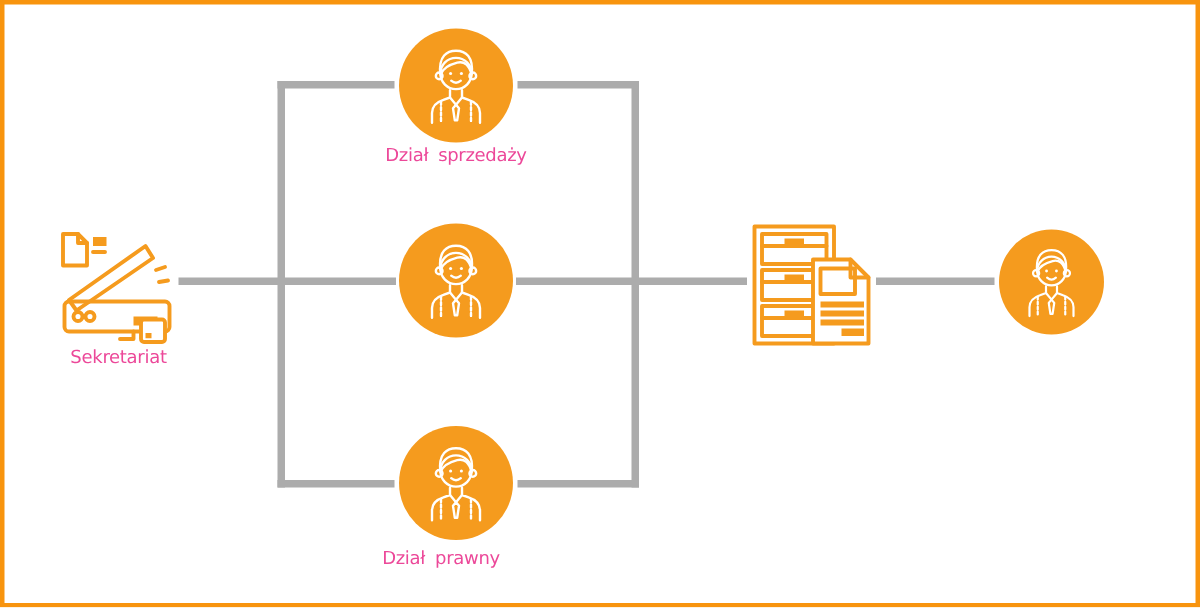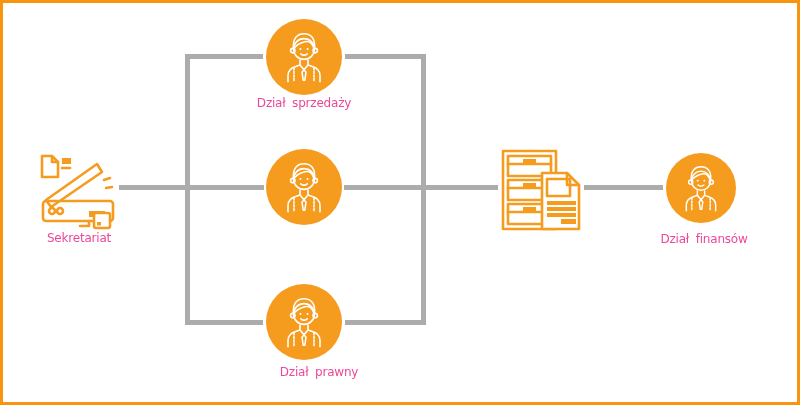--- a/index.html
+++ b/index.html
@@ -118,21 +118,21 @@
         <circle cx="44" cy="24" r="2.8"></circle>
       <circle cx="25.5" cy="22" r="1.3" fill="#fff" stroke="none"></circle>
         <circle cx="34.5" cy="22" r="1.3" fill="#fff" stroke="none"></circle>
       <path d="M26,28 Q30,31.5 34,28"></path>
       <path d="M25,36 L25,42 L19.5,44 C14,45.8 10,48.5 10,55 L10,63 M35,36 L35,42 L40.5,44 C46,45.8 50,48.5 50,55 L50,63"></path>
       <path d="M25,42 L30,48 L35,42"></path>
       <path d="M30,48 L27.5,51 L29,61 L31,61 L32.5,51 Z"></path>
       <path d="M17.5,45.5 V63 M42.5,45.5 V63" stroke-dasharray="2.5 2"></path>
     </svg>
   </div>
-  <div class="node-label" style="left:234px;top:365px;">Dział prawny</div>
+  <div class="node-label" style="left:209px;top:365px;">Dział prawny</div>
 
   <div class="line-icon" style="left:495px;top:148px;">
     <svg width="90" height="85" viewBox="0 0 90 85" fill="none" stroke="#F59B1E" stroke-width="2.6" stroke-linecap="round" stroke-linejoin="round">
       <rect x="8" y="3" width="53" height="78"></rect>
       <rect x="13" y="8" width="43" height="20"></rect>
       <path d="M13,16 H56"></path>
       <rect x="28" y="11" width="13" height="6" fill="#F59B1E" stroke="none"></rect>
       <rect x="13" y="32" width="43" height="20"></rect>
       <path d="M13,40 H56"></path>
       <rect x="28" y="35" width="13" height="6" fill="#F59B1E" stroke="none"></rect>
@@ -157,16 +157,15 @@
         <circle cx="44" cy="24" r="2.8"></circle>
       <circle cx="25.5" cy="22" r="1.3" fill="#fff" stroke="none"></circle>
         <circle cx="34.5" cy="22" r="1.3" fill="#fff" stroke="none"></circle>
       <path d="M26,28 Q30,31.5 34,28"></path>
       <path d="M25,36 L25,42 L19.5,44 C14,45.8 10,48.5 10,55 L10,63 M35,36 L35,42 L40.5,44 C46,45.8 50,48.5 50,55 L50,63"></path>
       <path d="M25,42 L30,48 L35,42"></path>
       <path d="M30,48 L27.5,51 L29,61 L31,61 L32.5,51 Z"></path>
       <path d="M17.5,45.5 V63 M42.5,45.5 V63" stroke-dasharray="2.5 2"></path>
     </svg>
   </div>
-  <div class="node-label" style="left:619px;top:232px;">Dział finansów</div>
 
   <div class="border-overlay"></div>
 </div>
 
 </body></html>

